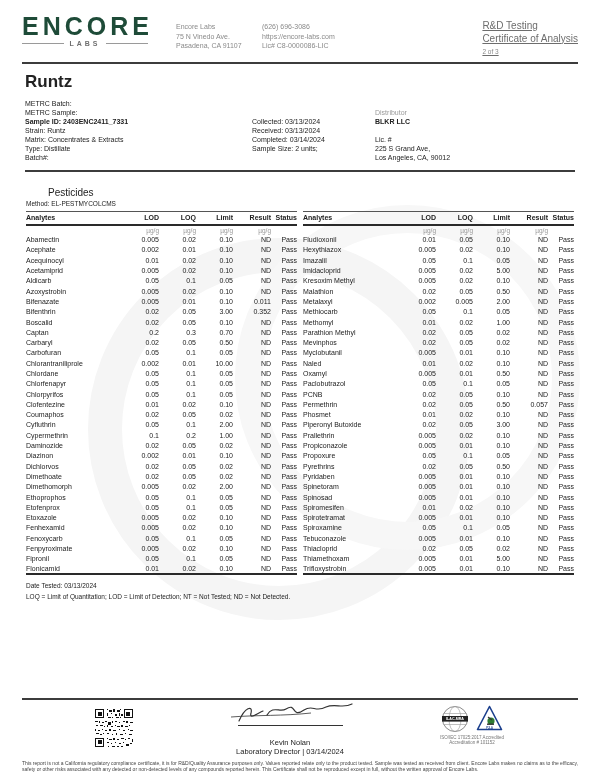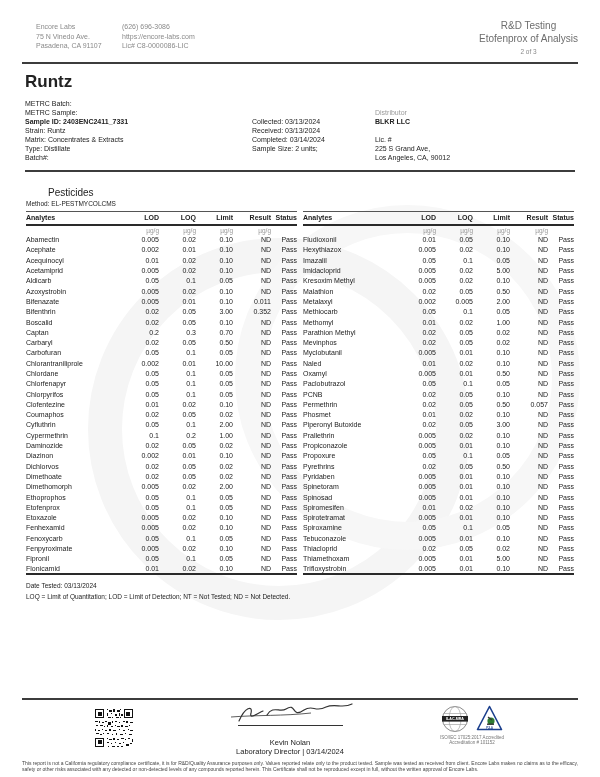--- a/index.html
+++ b/index.html
@@ -14,21 +14,21 @@
   
   .hdr{ display:flex; align-items:flex-start; padding:13px 22px 0 22px; }
   .logo{ width:140px; }
   .logo-word{ font-size:25px; font-weight:bold; color:#1E4B38; letter-spacing:4px; line-height:26px; }
   .labs{ display:flex; align-items:center; gap:5px; width:126px; margin-top:1px; }
   .labs .bar{ flex:1; height:1px; background:#9a9a9a; }
   .labs .txt{ font-size:7px; letter-spacing:3px; color:#6f6f6f; font-weight:bold; }
   .hdr-col{ font-size:7px; line-height:9.5px; color:#8a8a8a; margin-top:9px; }
   .hdr-addr{ margin-left:14px; width:86px; }
   .hdr-contact{ width:120px; }
-  .hdr-right{ margin-left:auto; text-align:center; color:#6d6d6d; margin-top:7px; }
+  .hdr-right{ margin-left:auto; text-align:left; color:#6d6d6d; margin-top:7px;text-decoration:underline; }
   .hdr-right .t1{ font-size:10px; line-height:12.5px; }
   .page-num{ font-size:6.5px; color:#8a8a8a; margin-top:3px; }
   .rule-dark{ height:2px; background:#3c3c3c; margin:7px 22px 0; }
 
   
   .sample-name{ font-size:17px; font-weight:bold; margin:8px 0 7px 25px; }
   .info{ display:flex; margin:0 25px; font-size:7px; line-height:9px; }
   .info .c1{ width:227px; }
   .info .c2{ width:123px; padding-top:18px; }
   .info .c3{ flex:1; padding-top:9px; }
@@ -71,33 +71,41 @@
 </head>
 <body>
 
 <div class="page">
   <div class="wm wm1"></div>
   <div class="wm wm2"></div>
 
   <div class="content">
 
     <div class="hdr">
+      <div class="logo">
+        <div class="logo-word">ENCORE</div>
+        <div class="labs">
+          <span class="bar"></span>
+          <span class="txt">LABS</span>
+          <span class="bar"></span>
+        </div>
+      </div>
       <div class="hdr-col hdr-addr">
         <div>Encore Labs</div>
         <div>75 N Vinedo Ave.</div>
         <div>Pasadena, CA 91107</div>
       </div>
       <div class="hdr-col hdr-contact">
         <div>(626) 696-3086</div>
         <div>https://encore-labs.com</div>
         <div>Lic# C8-0000086-LIC</div>
       </div>
       <div class="hdr-right">
         <div class="t1">R&amp;D Testing</div>
-        <div class="t1">Etofenprox of Analysis</div>
+        <div class="t1">Certificate of Analysis</div>
         <div class="page-num">2 of 3</div>
       </div>
     </div>
     <div class="rule-dark"></div>
 
     <div class="sample-name">Runtz</div>
     <div class="info">
       <div class="c1">
         <div>METRC Batch:</div>
         <div>METRC Sample:</div>

